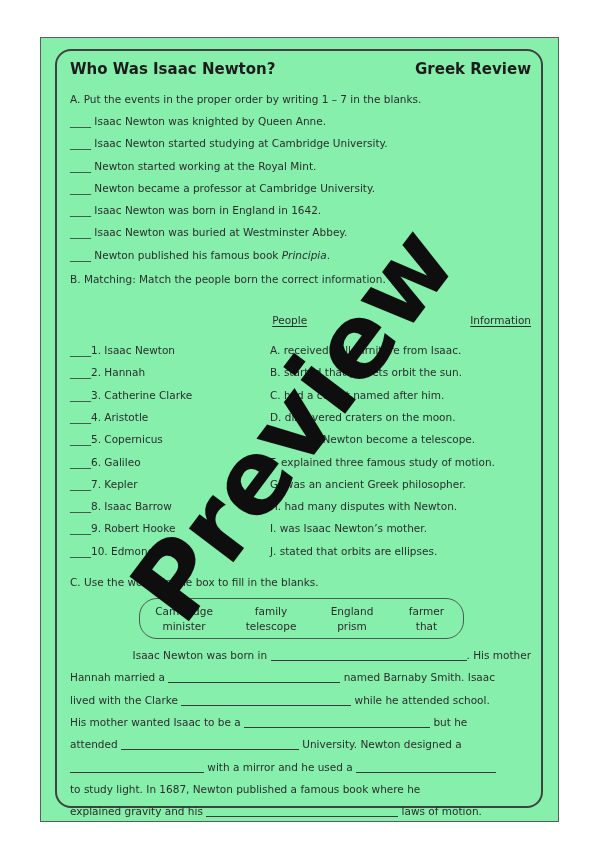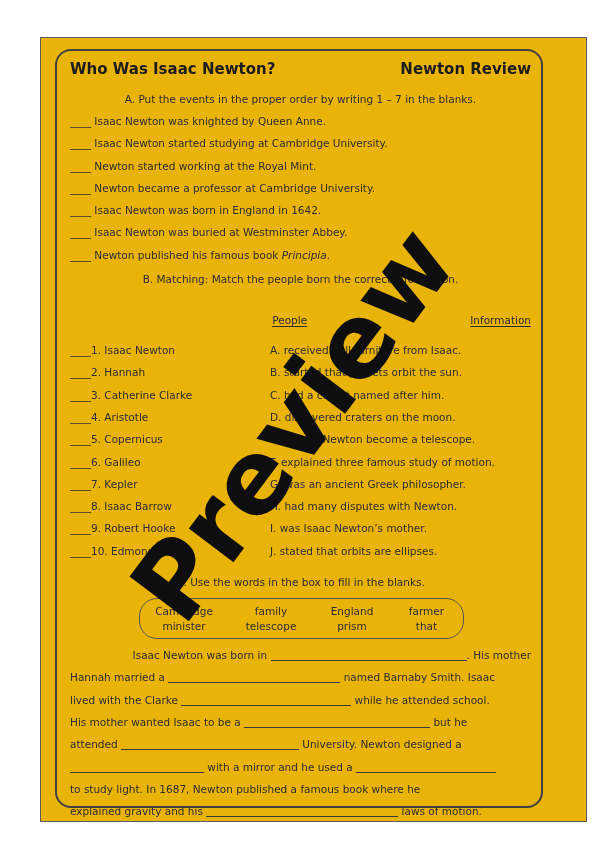--- a/index.html
+++ b/index.html
@@ -1,24 +1,24 @@
 <!DOCTYPE html>
 <html><head>
 <meta charset="utf-8">
 <style>
   html,body{margin:0;padding:0;}
   body{
     width:600px;height:857px;position:relative;background:#ffffff;
     font-family:"DejaVu Sans","Liberation Sans",sans-serif;color:#2d2d2d;overflow:hidden;
   }
-  .outer{position:absolute;left:40px;top:37px;width:517px;height:783px;border:1px solid #5c5c5c;background:#eab308;padding-left:28px;}
+  .outer{position:absolute;left:40px;top:37px;width:517px;height:783px;border:1px solid #5c5c5c;background:#86efac;}
   .inner{position:absolute;left:14px;top:11px;width:484px;height:755px;border:2px solid #414141;border-radius:16px;}
   .content{position:relative;padding:5px 10px 0 13px;font-size:10.5px;line-height:22px;}
   .hdr{display:flex;justify-content:space-between;align-items:baseline;font-size:15px;font-weight:bold;line-height:20px;margin-top:3px;color:#1c1c1c;}
-  .instr{margin-top:9px;text-align:center;}
+  .instr{margin-top:9px;}
   .b-instr{margin-top:2px;}
   .c-instr{margin-top:9px;}
   .a-item{line-height:22.3px;white-space:pre;}
   .match-head{display:flex;margin-top:21px;line-height:18px;justify-content:flex-end;}
   .mh-people{width:200px;padding-left:44px;box-sizing:border-box;}
   .mh-info{padding-left:42px;}
   .match-head span{text-decoration:underline;text-underline-offset:2px;}
   .match-body{display:flex;margin-top:10px;}
   .col-people{width:200px;}
   .col-info{flex:1;}
@@ -40,21 +40,21 @@
 </style>
 </head>
 <body>
 
 <div class="outer">
   <div class="inner">
     <div class="content">
 
       <div class="hdr">
         <span>Who Was Isaac Newton?</span>
-        <span>Newton Review</span>
+        <span>Greek Review</span>
       </div>
 
       <div class="instr">A. Put the events in the proper order by writing 1 – 7 in the blanks.</div>
       <div>
           <div class="a-item"><span class="ans-blank">____</span> Isaac Newton was knighted by Queen Anne.</div>
           <div class="a-item"><span class="ans-blank">____</span> Isaac Newton started studying at Cambridge University.</div>
           <div class="a-item"><span class="ans-blank">____</span> Newton started working at the Royal Mint.</div>
           <div class="a-item"><span class="ans-blank">____</span> Newton became a professor at Cambridge University.</div>
           <div class="a-item"><span class="ans-blank">____</span> Isaac Newton was born in England in 1642.</div>
           <div class="a-item"><span class="ans-blank">____</span> Isaac Newton was buried at Westminster Abbey.</div>

